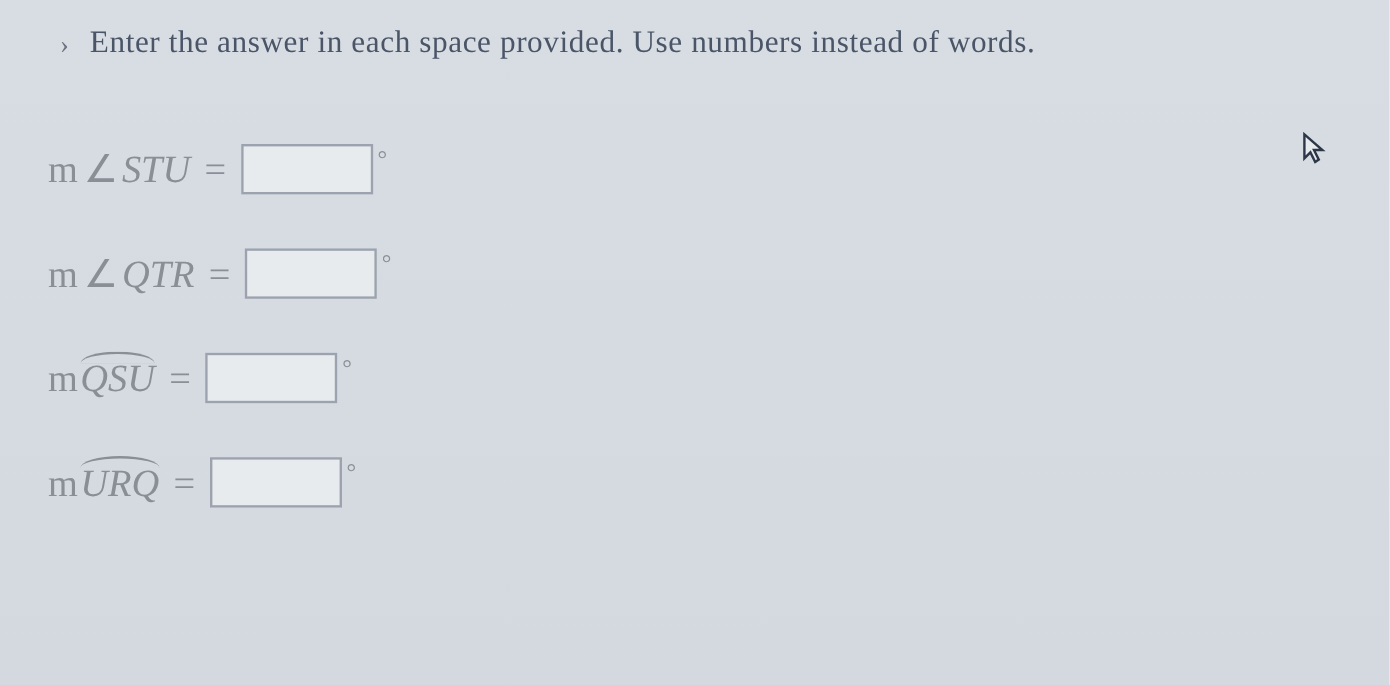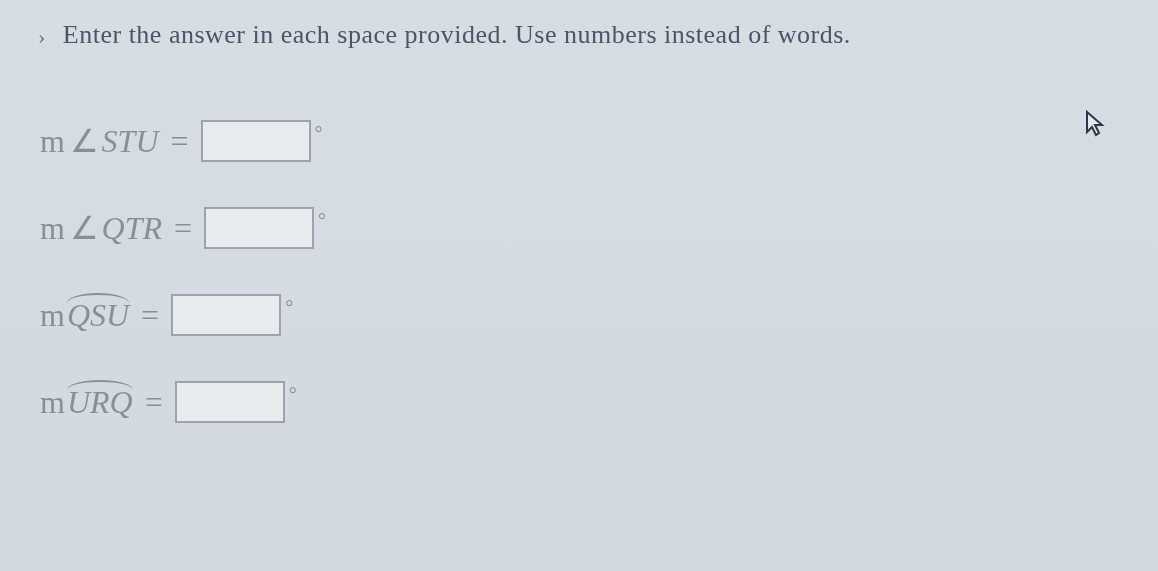--- a/index.html
+++ b/index.html
@@ -12,21 +12,21 @@
       height: 571px;
       background: linear-gradient(to bottom, #d8dde3 0%, #d4d9df 100%);
       font-family: Georgia, 'Times New Roman', serif;
       padding: 20px 30px;
       position: relative;
     }
     .instruction {
       font-size: 26px;
       color: #4a5568;
       margin-bottom: 70px;
-      margin-left: 8px;
+      margin-left: 20px;
       letter-spacing: 0.5px;
     }
     .chevron {
       display: inline-block;
       margin-right: 10px;
       color: #6b7280;
       font-size: 22px;
       vertical-align: middle;
     }
     .equation-row {

